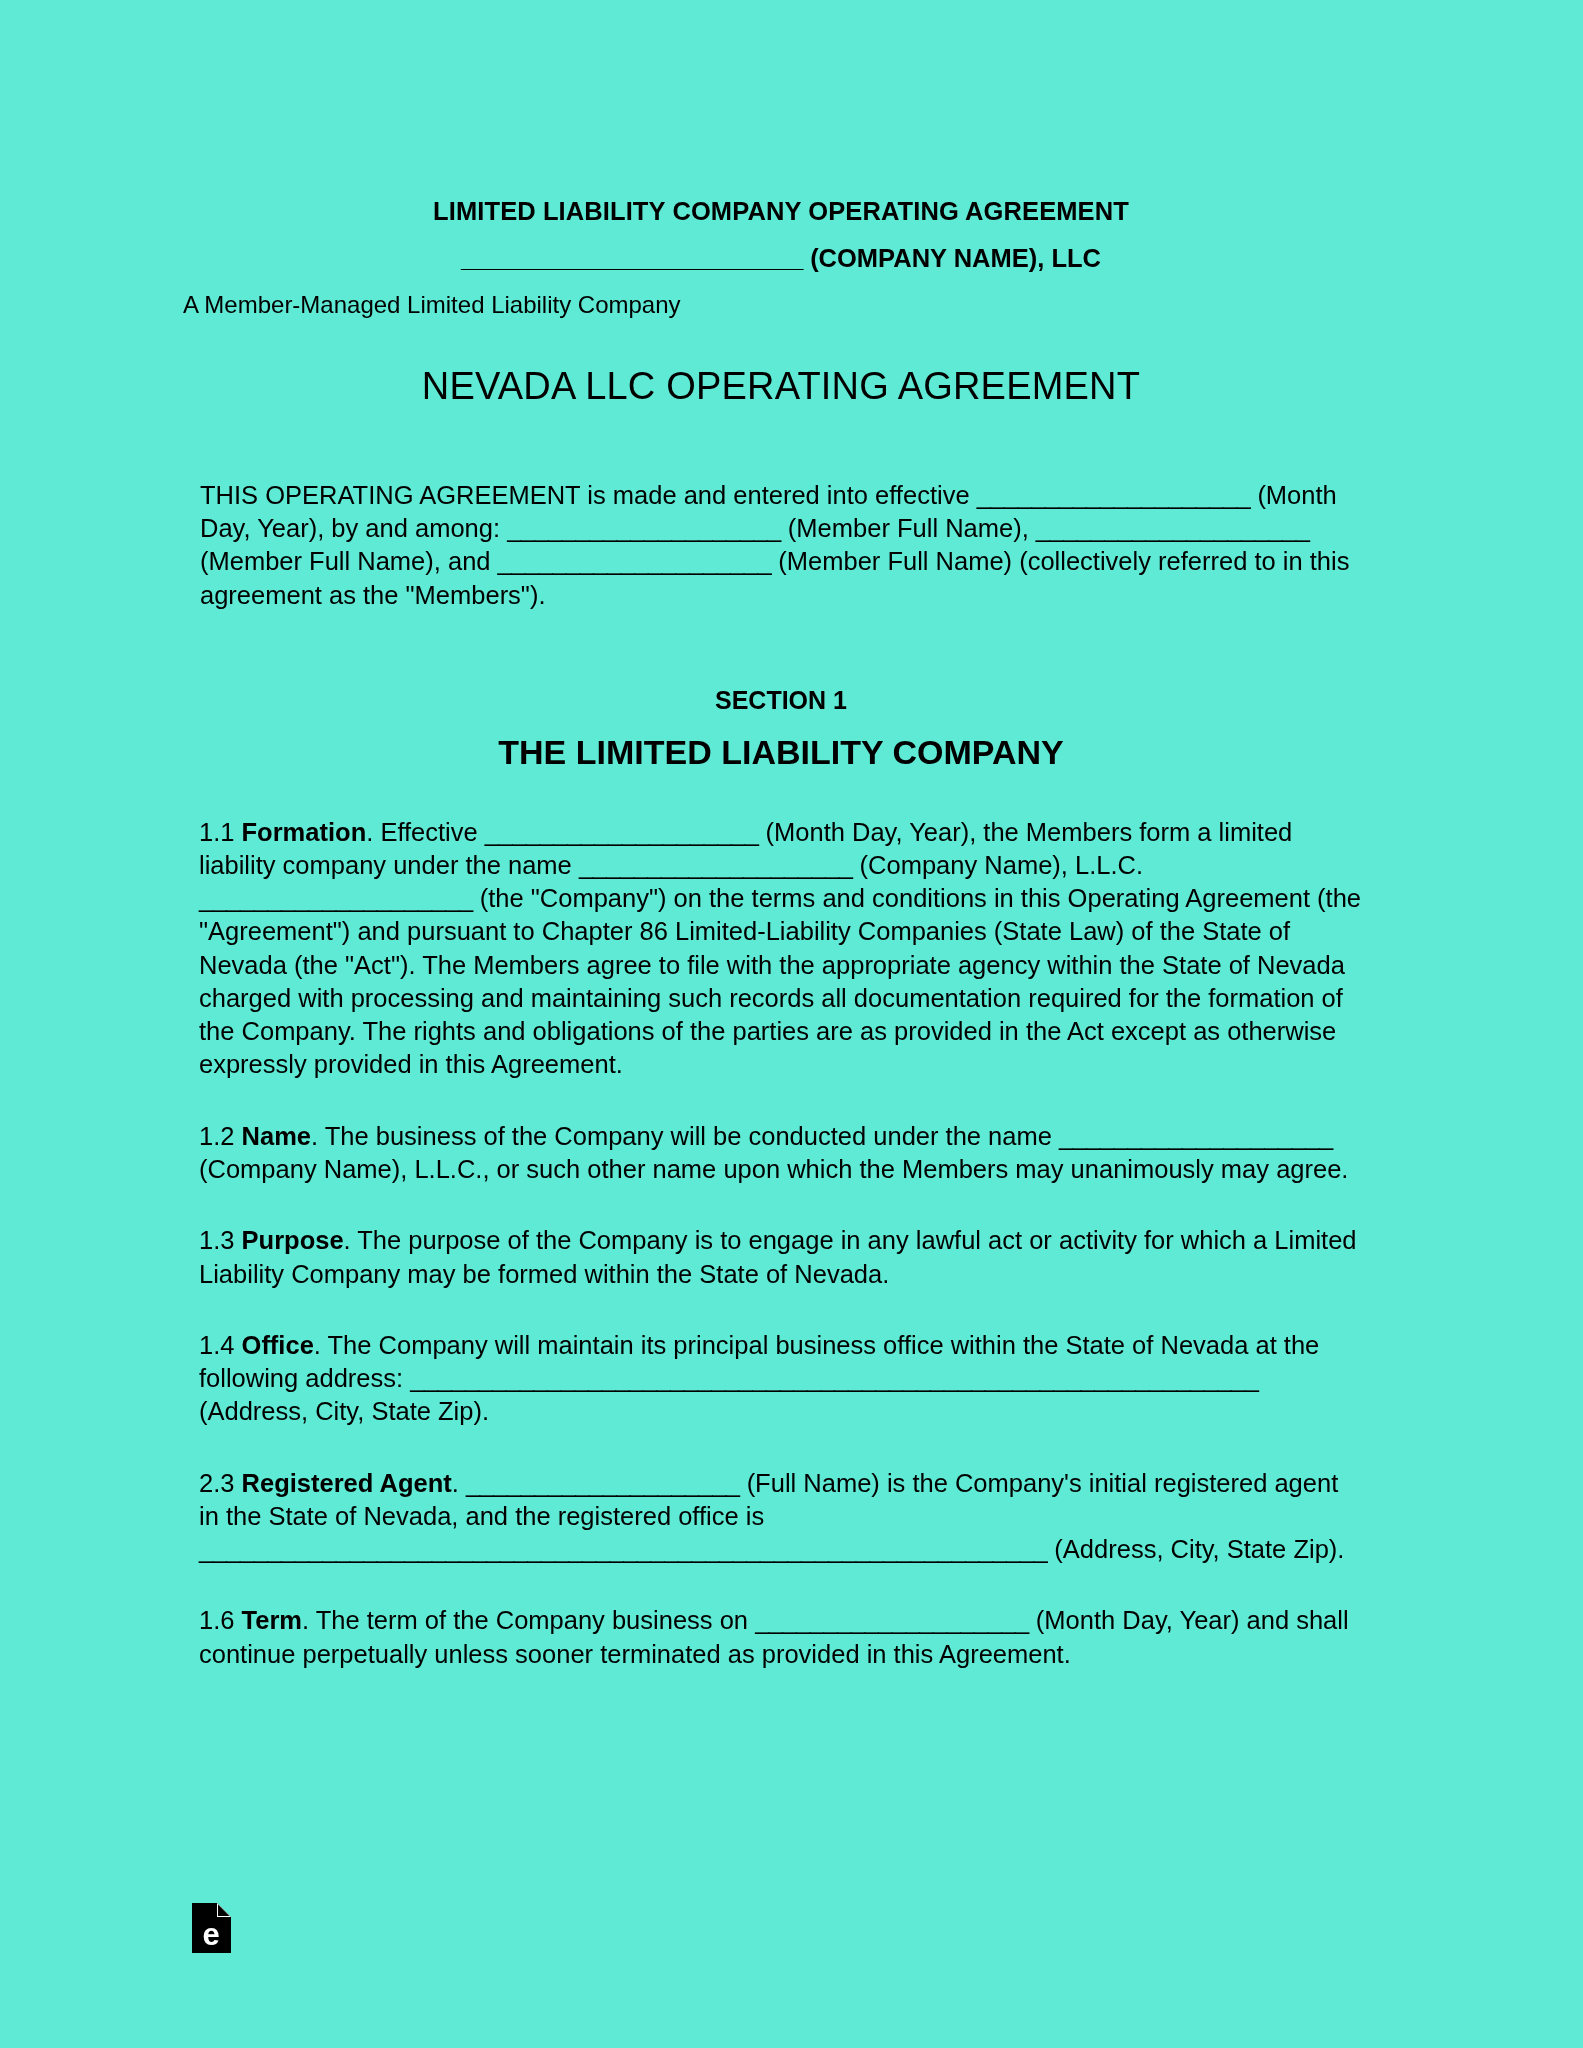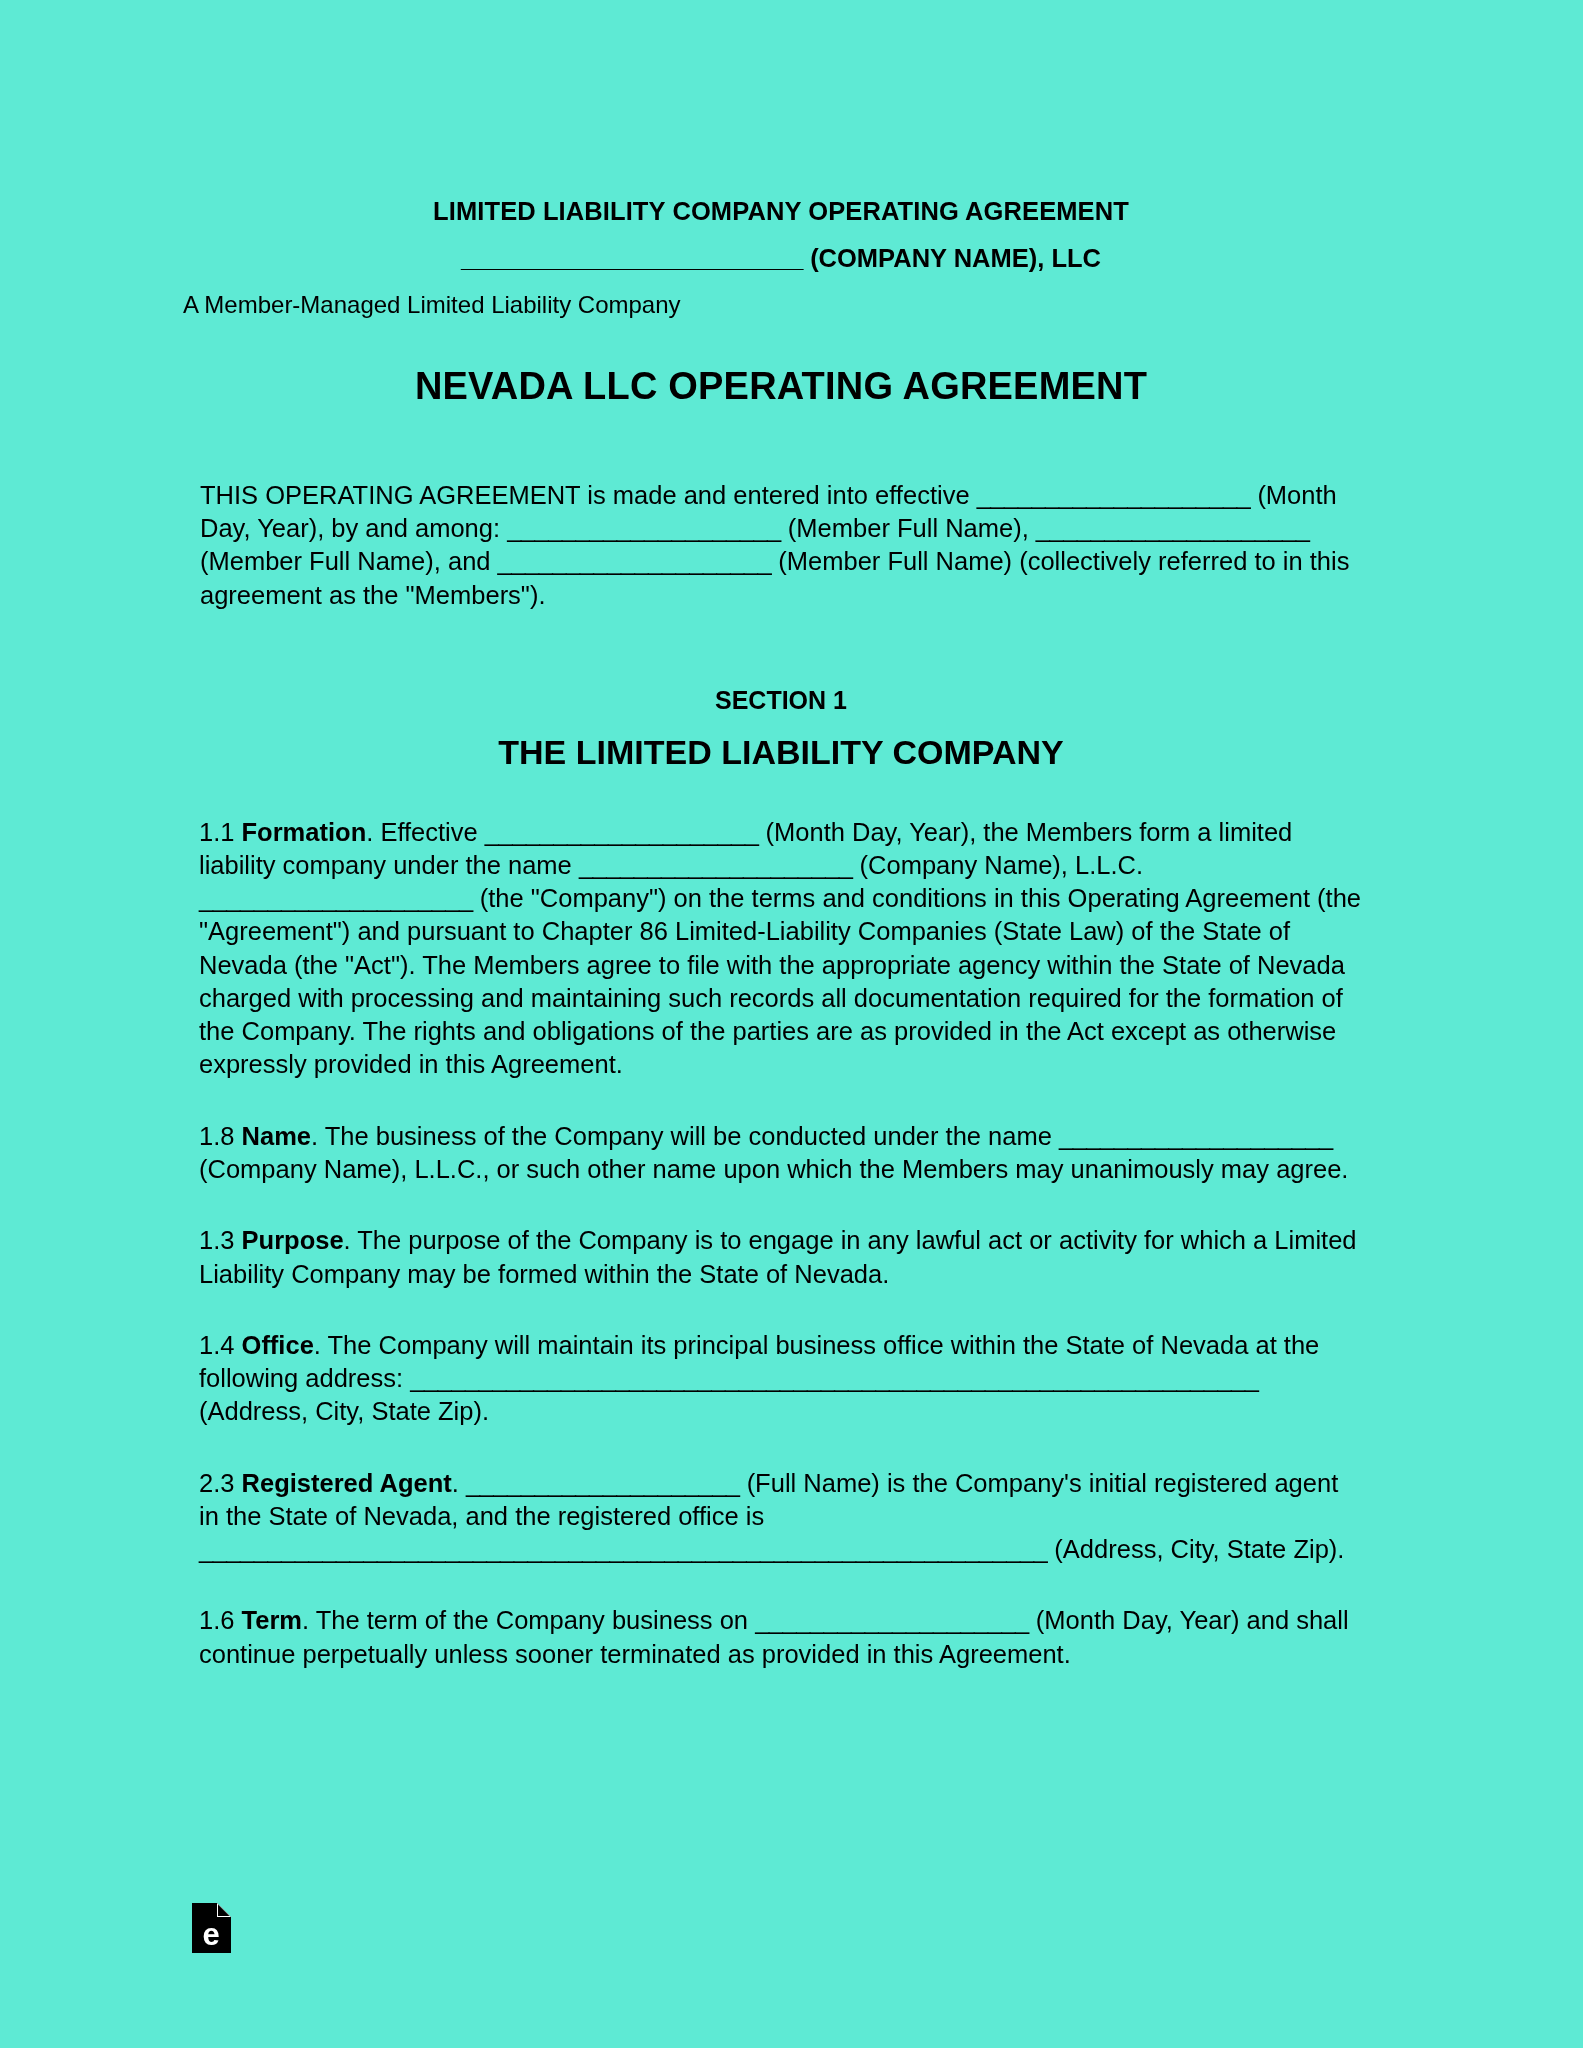--- a/index.html
+++ b/index.html
@@ -54,21 +54,21 @@
     text-align: left;
     font-size: 24px;
     font-weight: normal;
     margin: 0;
     padding-top: 15px;
     line-height: 1.3;
   }
   .doc-title-main {
     text-align: center;
     font-size: 38px;
-    font-weight: bold;
+    font-weight: normal;
     margin: 0;
     padding-top: 42px;
     line-height: 1.3;
     letter-spacing: 0.2px;
   }
 
   .section-number {
     text-align: center;
     font-size: 25px;
     font-weight: bold;
@@ -141,21 +141,21 @@
     </p>
 
     <h2 class="section-number">SECTION 1</h2>
     <h2 class="section-heading">THE LIMITED LIABILITY COMPANY</h2>
 
     <p class="clause first">
       <span>1.1 </span><b>Formation</b><span>. Effective </span><span class="blank">____________________</span><span> (Month Day, Year), the Members form a limited liability company under the name </span><span class="blank">____________________</span><span> (Company Name), L.L.C. </span><span class="blank">____________________</span><span> (the "Company") on the terms and conditions in this Operating Agreement (the "Agreement") and pursuant to Chapter 86 Limited-Liability Companies (State Law) of the State of Nevada (the "Act"). The Members agree to file with the appropriate agency within the State of Nevada charged with processing and maintaining such records all documentation required for the formation of the Company. The rights and obligations of the parties are as provided in the Act except as otherwise expressly provided in this Agreement.</span>
     </p>
 
     <p class="clause">
-      <span>1.8 </span><b>Name</b><span>. The business of the Company will be conducted under the name </span><span class="blank">____________________</span><span> (Company Name), L.L.C., or such other name upon which the Members may unanimously may agree.</span>
+      <span>1.2 </span><b>Name</b><span>. The business of the Company will be conducted under the name </span><span class="blank">____________________</span><span> (Company Name), L.L.C., or such other name upon which the Members may unanimously may agree.</span>
     </p>
 
     <p class="clause">
       <span>1.3 </span><b>Purpose</b><span>. The purpose of the Company is to engage in any lawful act or activity for which a Limited Liability Company may be formed within the State of Nevada.</span>
     </p>
 
     <p class="clause">
       <span>1.4 </span><b>Office</b><span>. The Company will maintain its principal business office within the State of Nevada at the following address: </span><span class="blank">______________________________________________________________</span><span> (Address, City, State Zip).</span>
     </p>
 

